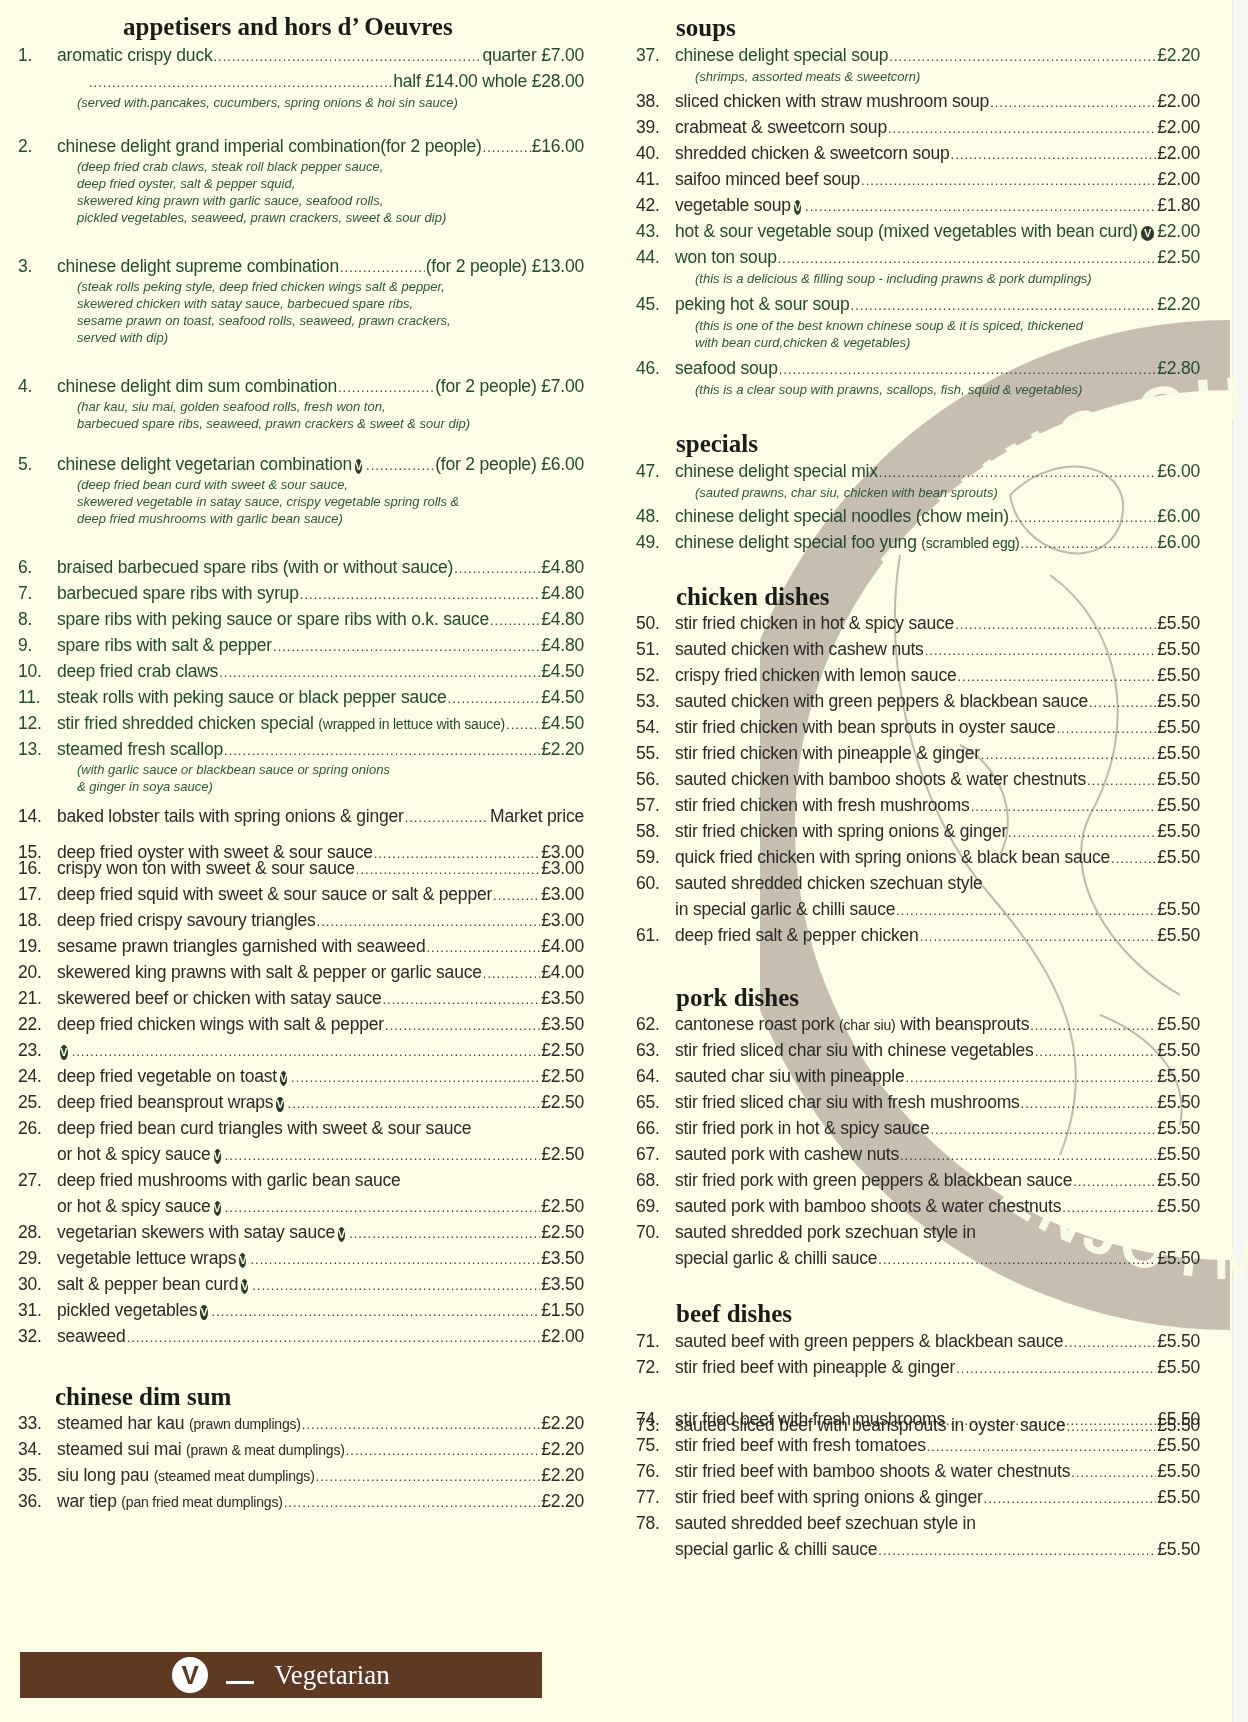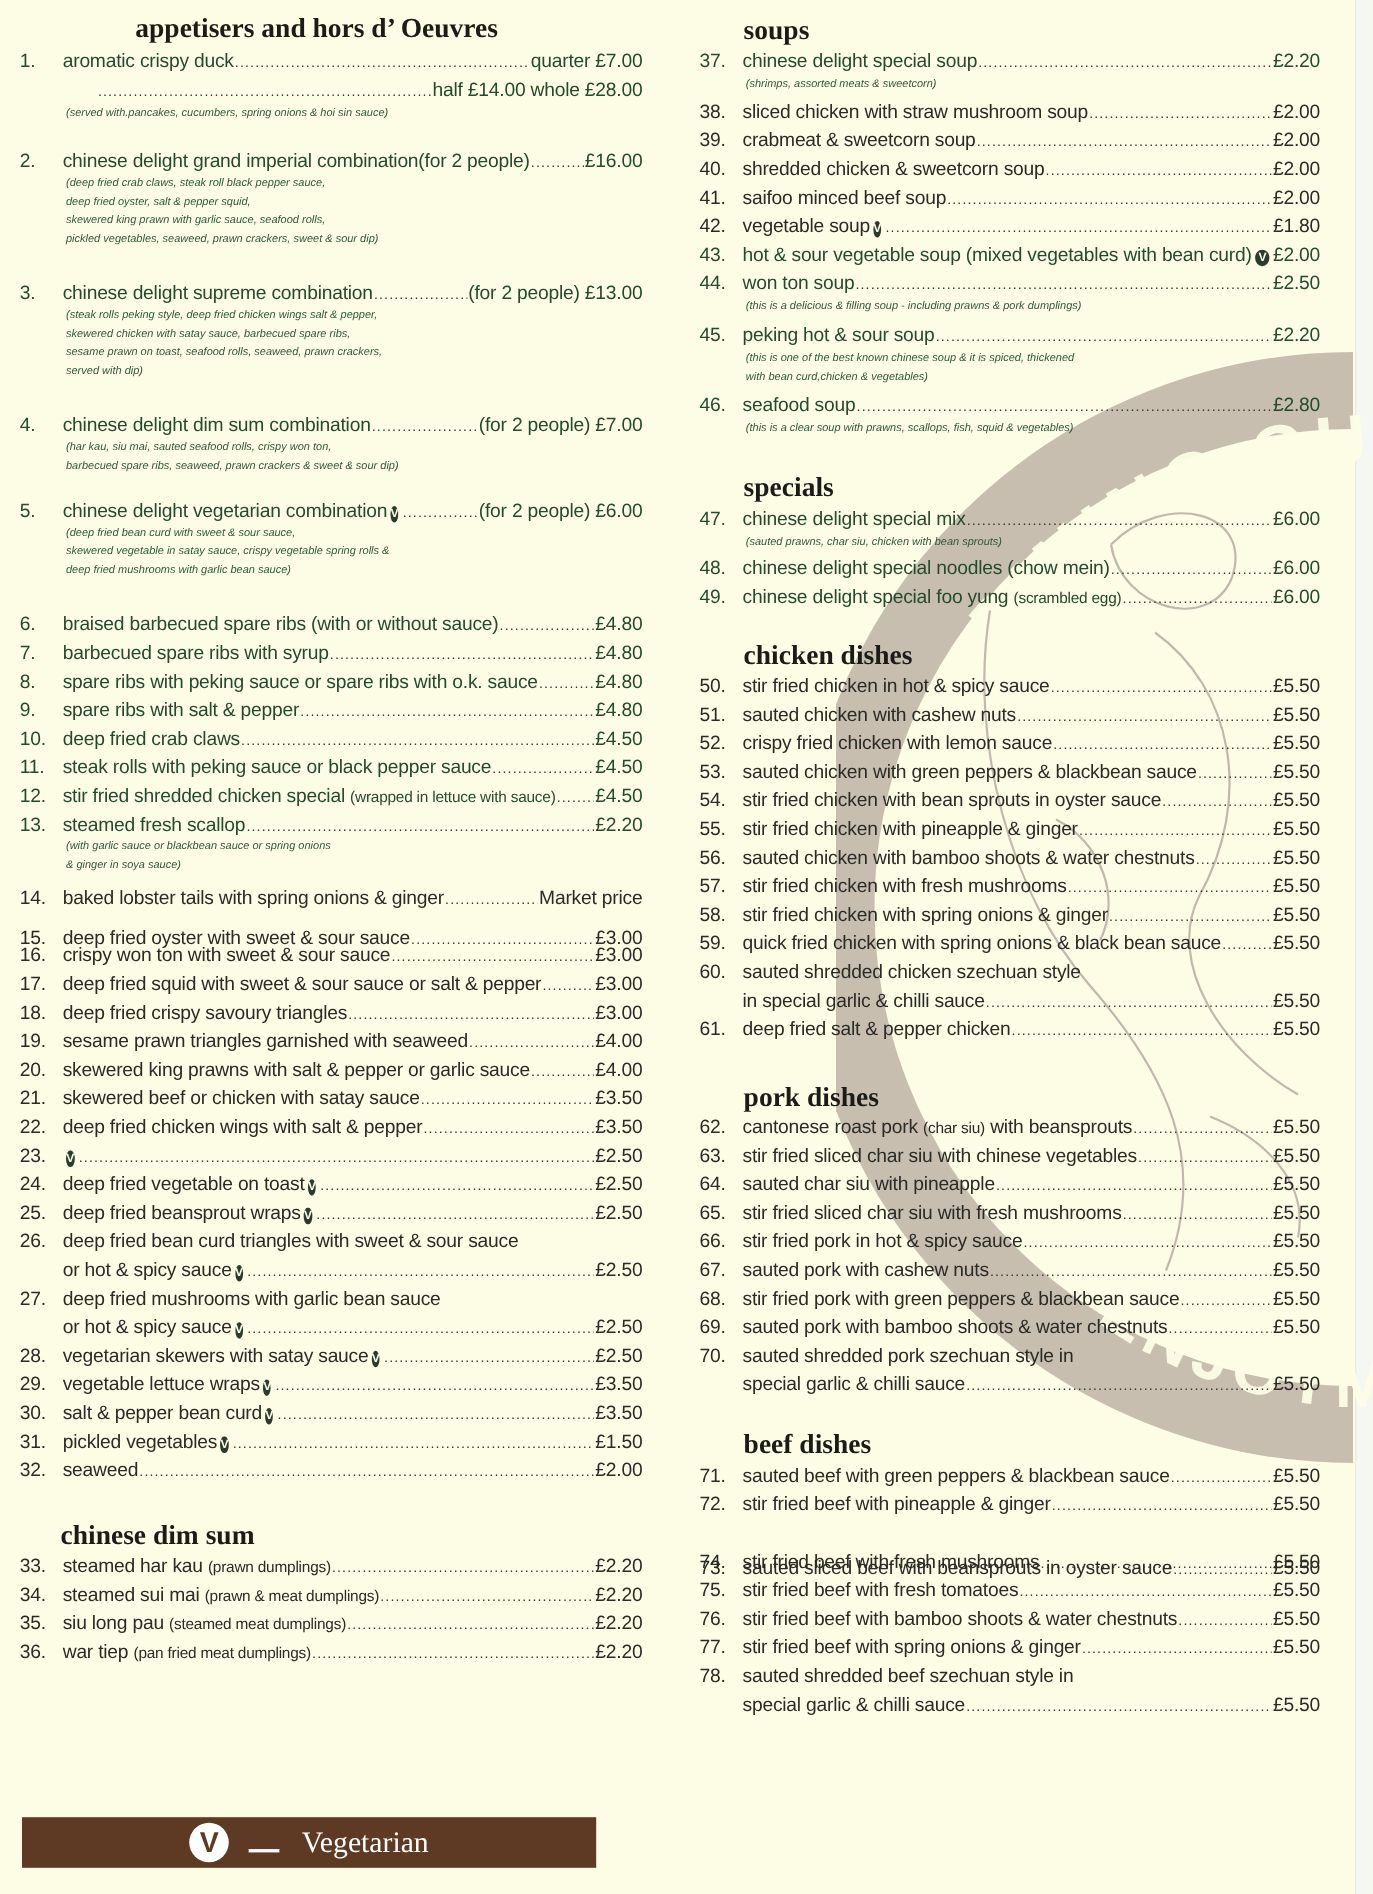--- a/index.html
+++ b/index.html
@@ -20,21 +20,21 @@
   .item { position:absolute; left:0; right:0; font-size:17.5px; line-height:26px; height:26px; letter-spacing:-0.2px; }
   .item .num { position:absolute; left:0; width:36px; text-align:left; }
   .item .body { position:absolute; left:39px; right:0; display:flex; align-items:baseline; white-space:nowrap; }
   .item .name { flex:0 0 auto; }
   .item .small { font-size:14px; }
   .item .dots { flex:1 1 auto; overflow:hidden; margin:0 1px; color:#333; letter-spacing:1px; font-size:13px; }
   .item .dots::before { content:"........................................................................................................................................................................................................"; }
   .item .price { flex:0 0 auto; }
   .item .pre { flex:0 0 auto; }
   .green { color:#244a2e; }
-  .desc { position:absolute; left:42px; font-style:italic; font-size:10px; line-height:17px; white-space:nowrap; }
+  .desc { position:absolute; left:59px; font-style:italic; font-size:13px; line-height:17px; white-space:nowrap; }
   .desc-green { color:#2d5736; }
   .vbadge {
     display:inline-block; width:15px; height:15px; border-radius:50%;
     background:#2d3b2c; color:#fdfde6; font-size:11px; font-weight:bold;
     line-height:15px; text-align:center; margin:0 3px; vertical-align:-2px;
     font-family:"Liberation Sans", sans-serif;
   }
   .legend {
     position:absolute; left:20px; top:1652px; width:522px; height:46px;
     background:#5e3a24; display:flex; align-items:center; justify-content:center;
@@ -124,21 +124,21 @@
       <div>skewered chicken with satay sauce, barbecued spare ribs,</div>
       <div>sesame prawn on toast, seafood rolls, seaweed, prawn crackers,</div>
       <div>served with dip)</div>
   </div>
 
   <div class="item green" style="top:373px;">
     <span class="num">4.</span>
     <span class="body"><span class="name">chinese delight dim sum combination</span><span class="dots"></span><span class="pre">(for 2 people)</span>&nbsp;<span class="price">£7.00</span></span>
   </div>
   <div class="desc desc-green" style="top:398px;">
-    <div>(har kau, siu mai, sauted seafood rolls, crispy won ton,</div>
+    <div>(har kau, siu mai, golden seafood rolls, fresh won ton,</div>
       <div>barbecued spare ribs, seaweed, prawn crackers &amp; sweet &amp; sour dip)</div>
   </div>
 
   <div class="item green" style="top:451px;">
     <span class="num">5.</span>
     <span class="body"><span class="name">chinese delight vegetarian combination</span><span class="vbadge">V</span><span class="dots"></span><span class="pre">(for 2 people)</span>&nbsp;<span class="price">£6.00</span></span>
   </div>
   <div class="desc desc-green" style="top:476px;">
     <div>(deep fried bean curd with sweet &amp; sour sauce,</div>
       <div>skewered vegetable in satay sauce, crispy vegetable spring rolls &amp;</div>

